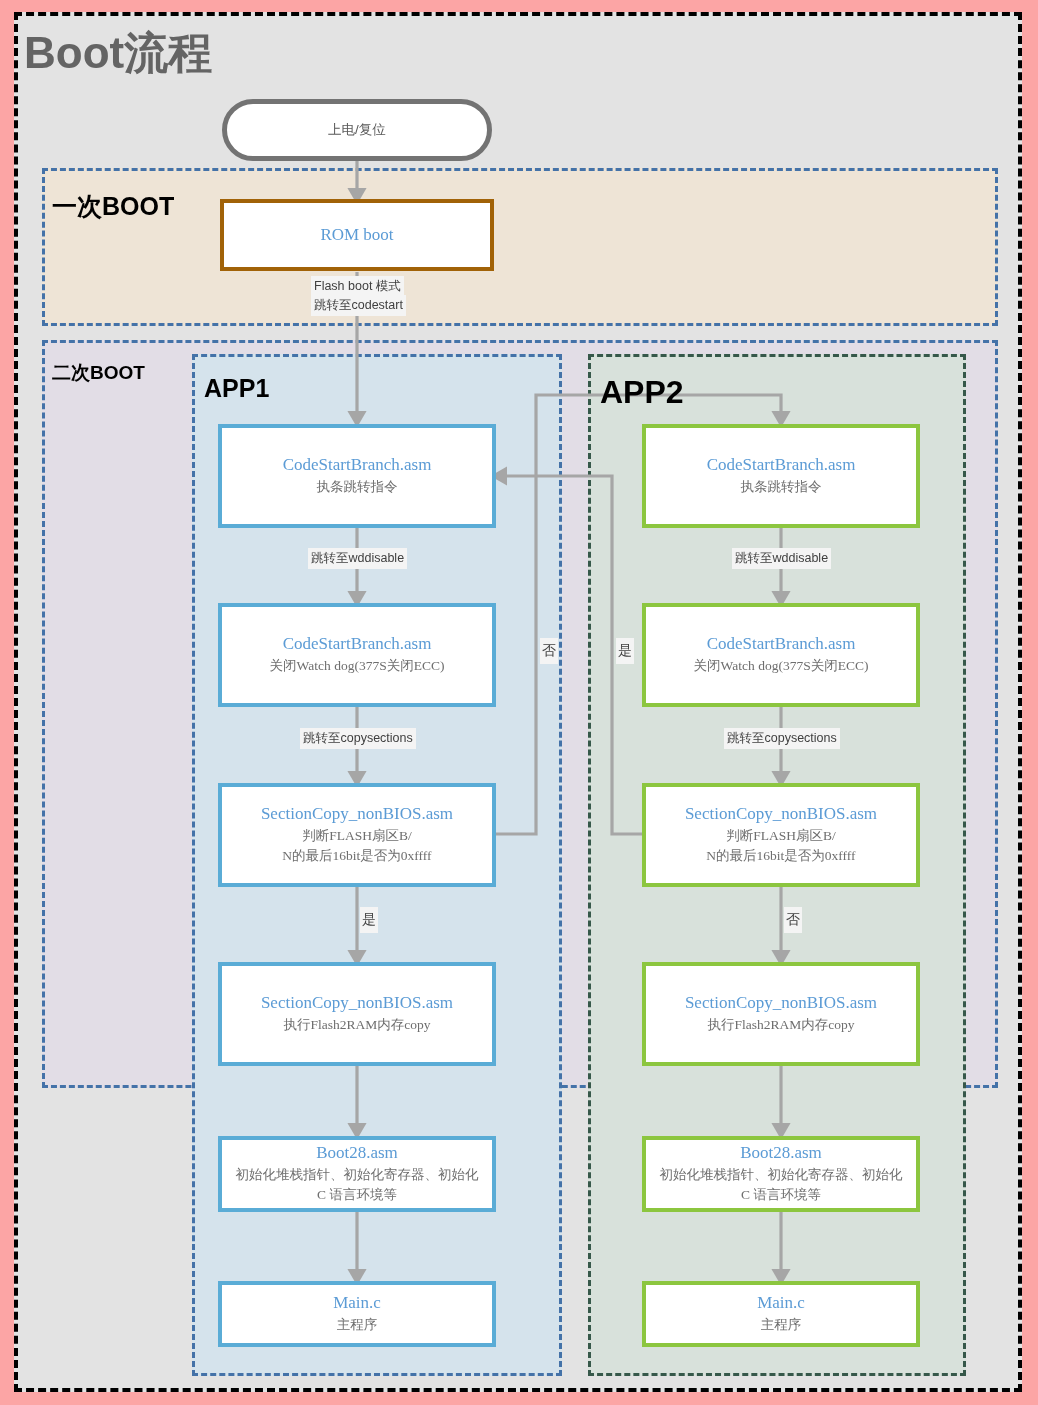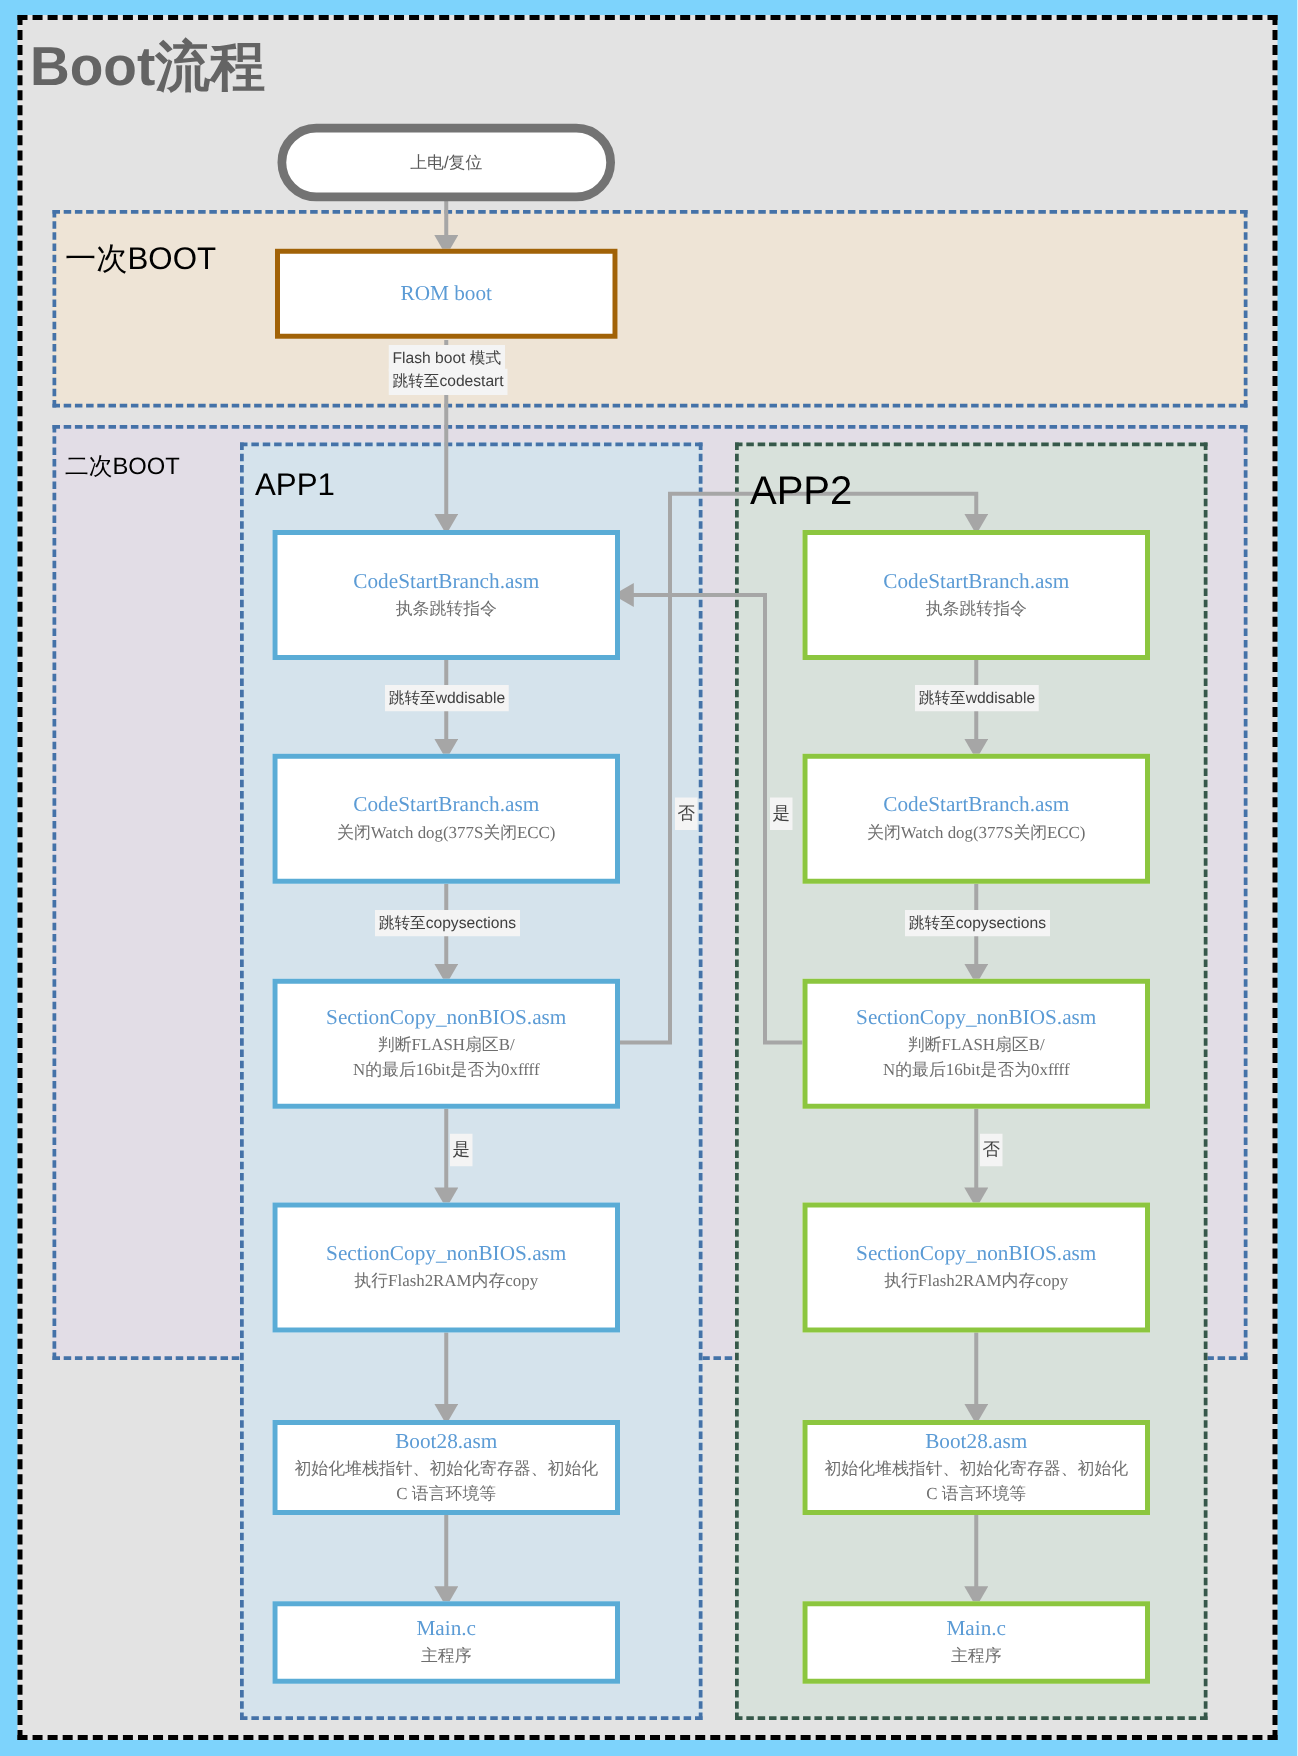--- a/index.html
+++ b/index.html
@@ -2,21 +2,21 @@
 <html><head>
 <meta charset="utf-8">
 <style>
   html,body{margin:0;padding:0;background:#fff;}
   body{font-family:"Liberation Sans","DejaVu Sans",sans-serif;}
 
   #canvas{
     position:relative;
     width:1038px;height:1405px;
     overflow:hidden;
-    background:#7dd3fc;
+    background:#fca5a5;
   }
 
   
   .outer-frame{
     position:absolute;left:14px;top:12px;width:1008px;height:1380px;
     background:#e3e3e3;
     border:4px dashed #000000;
     box-sizing:border-box;
   }
 
@@ -48,21 +48,21 @@
     border:3px dashed #4472a8;
   }
   .region-app2{
     left:588px;top:354px;width:378px;height:1022px;
     background:#d8e1db;
     border:3px dashed #36584a;
   }
 
   .region-label{
     position:absolute;
-    font-weight:normal;color:#000;
+    font-weight:bold;color:#000;
     font-family:"Liberation Sans","DejaVu Sans",sans-serif;
     white-space:nowrap;
   }
   .lbl-firstboot{left:52px;top:190px;font-size:25px;}
   .lbl-secondboot{left:52px;top:360px;font-size:19px;}
   .lbl-app1{left:204px;top:374px;font-size:25px;}
   .lbl-app2{left:600px;top:374px;font-size:32px;}
 
   
   .node{
@@ -77,21 +77,21 @@
     font-family:"Liberation Serif","DejaVu Serif",serif;
     font-size:17px;line-height:1.35;
     white-space:nowrap;
   }
   .node .ns{
     color:#6e6e6e;
     font-family:Liberation Serif, serif;
     font-size:13.5px;line-height:1.5;
   }
   .node.start{
-    border:7px solid #737373;border-radius:34px;
+    border:5px solid #737373;border-radius:34px;
   }
   .node.start .nt{
     color:#595959;
     font-family:"Liberation Sans","DejaVu Sans",sans-serif;
     font-size:13.5px;
   }
   .node.rom{ border:4px solid #a16207; }
   .node.blue{ border:4px solid #5aacd6; }
   .node.green{ border:4px solid #8cc63f; }
 

